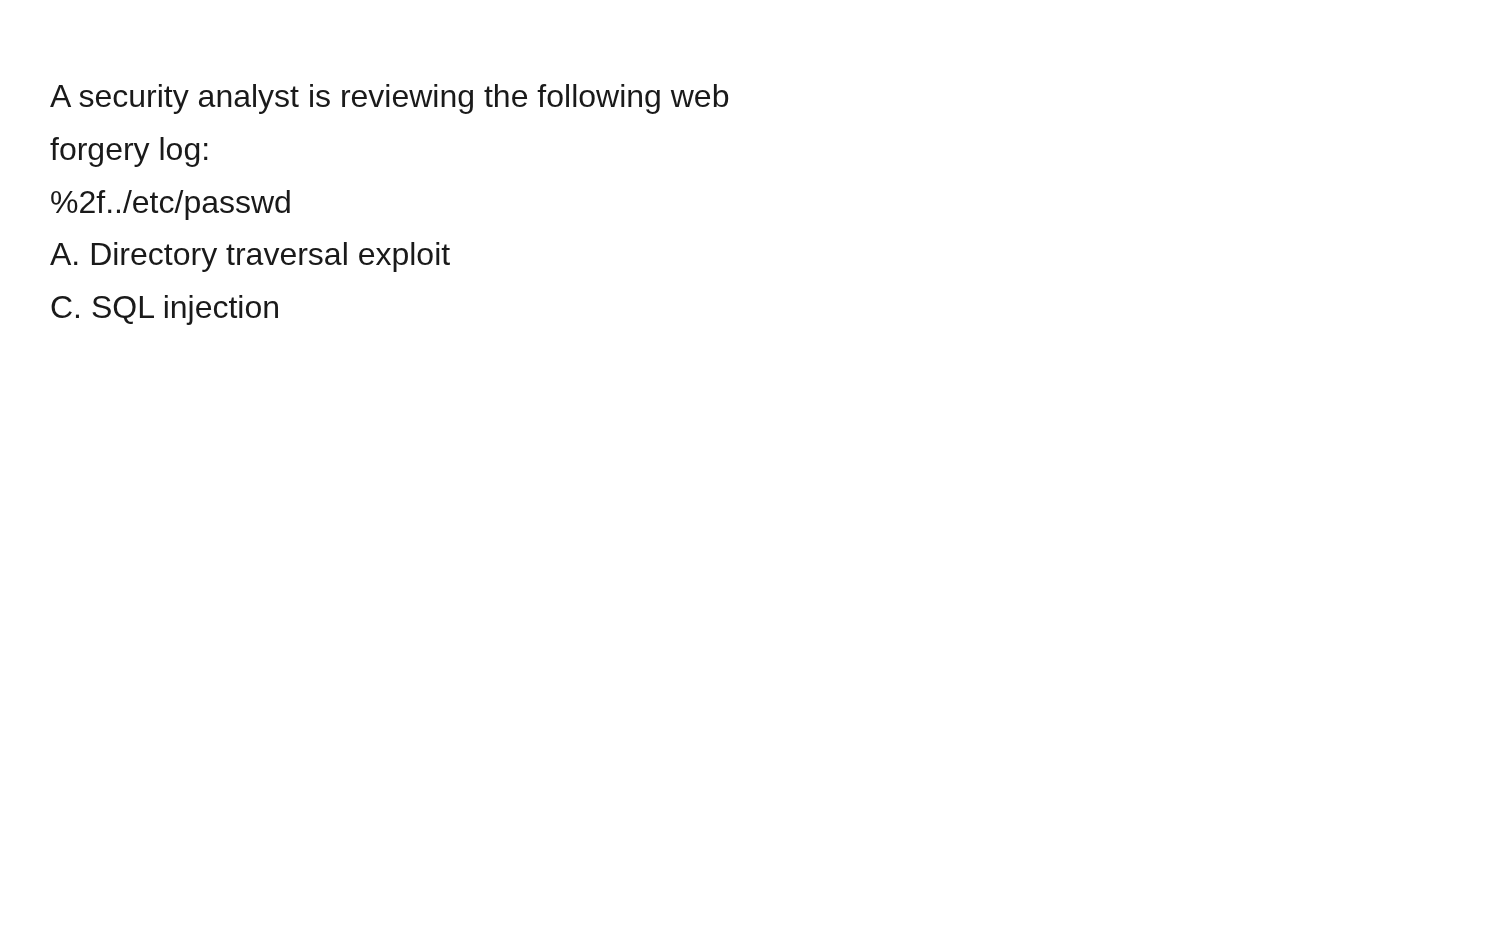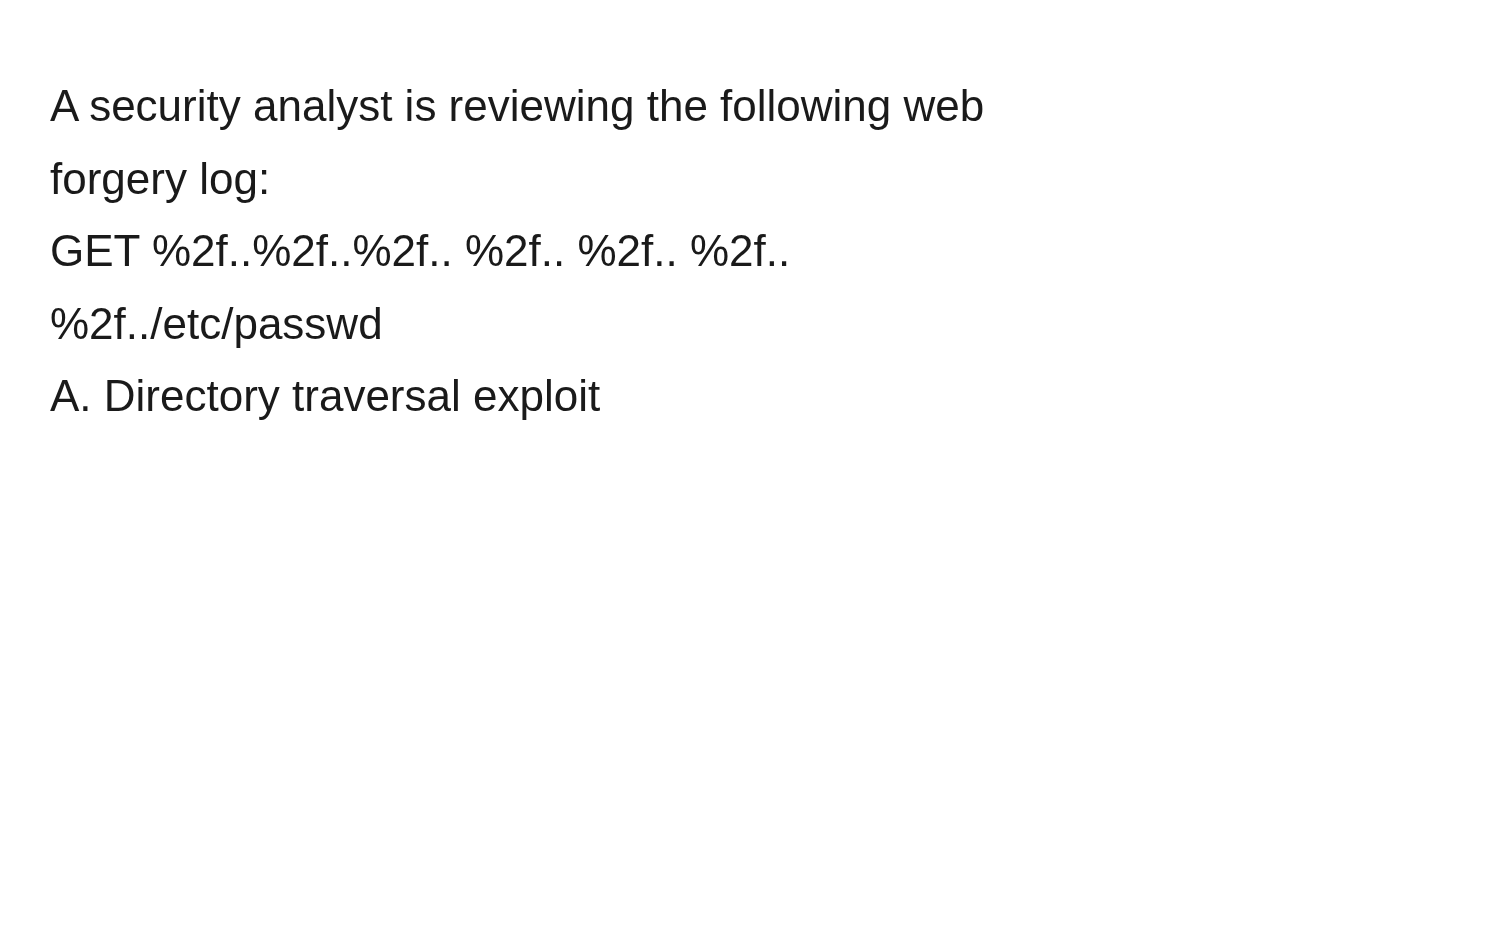--- a/index.html
+++ b/index.html
@@ -9,30 +9,30 @@
     }
     body {
       background: #ffffff;
       font-family: -apple-system, BlinkMacSystemFont, "Segoe UI", Helvetica, Arial, sans-serif;
       width: 1500px;
       height: 952px;
       padding: 70px 50px 50px 50px;
       color: #1a1a1a;
     }
     .question-text {
-      font-size: 44px;
+      font-size: 32px;
       line-height: 1.65;
       font-weight: 400;
     }
     .line {
       display: block;
     }
   </style>
 </head>
 <body>
 
 <div class="question-text">
   <span class="line">A security analyst is reviewing the following web</span>
   <span class="line">forgery log:</span>
-  <span class="line">GET %2f..%2f..%2f.. %2f.. %2f.. %2f..</span>
   <span class="line">%2f../etc/passwd</span>
   <span class="line">A. Directory traversal exploit</span>
+  <span class="line">C. SQL injection</span>
 </div>
 
 </body></html>

